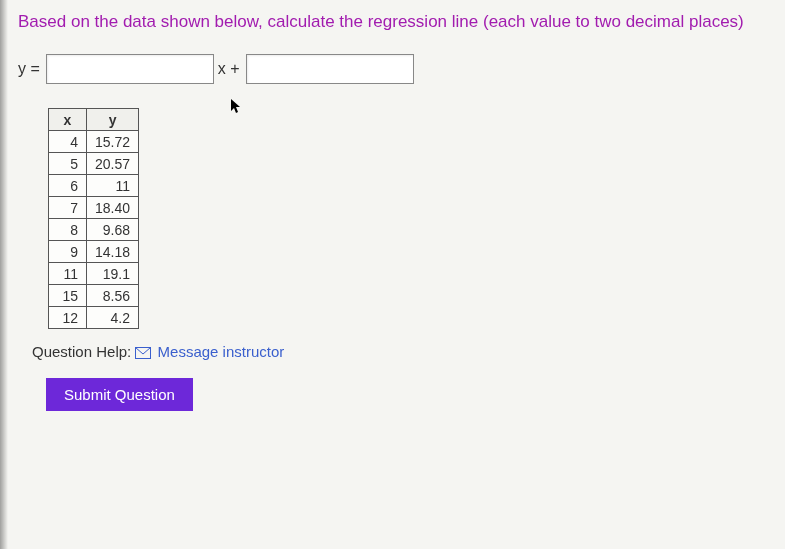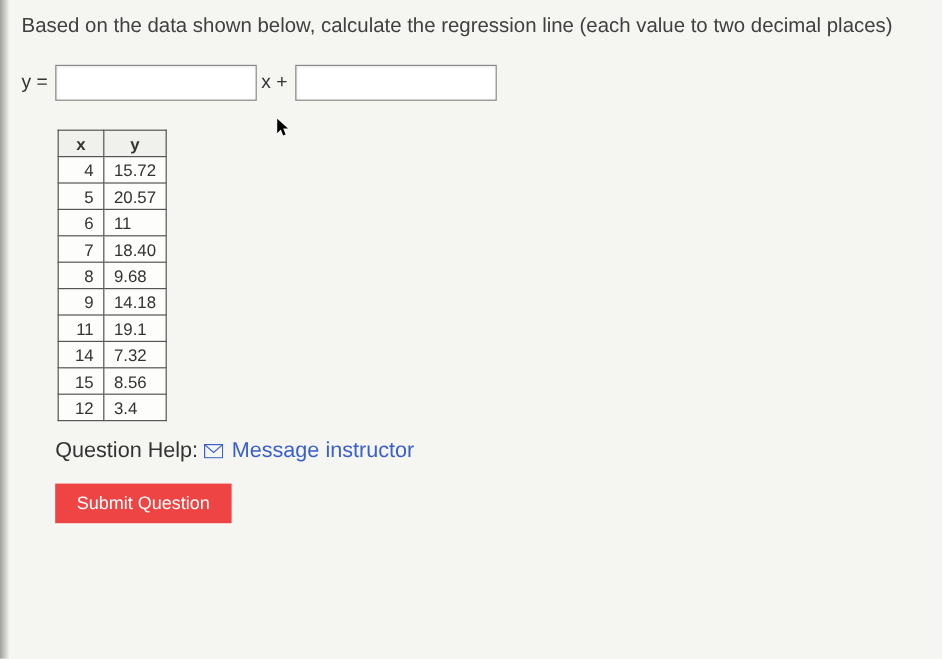--- a/index.html
+++ b/index.html
@@ -12,21 +12,21 @@
       background: #f5f5f2;
       width: 785px;
       height: 549px;
       padding: 12px 18px;
       color: #333;
       position: relative;
       overflow: hidden;
     }
     .question-text {
       font-size: 17px;
-      color: #404040;
+      color: #a21caf;
       margin-bottom: 22px;
     }
     .equation-row {
       display: flex;
       align-items: center;
       margin-bottom: 24px;
     }
     .eq-label {
       font-size: 16px;
       margin-right: 6px;
@@ -54,48 +54,49 @@
     }
     .data-table {
       border-collapse: collapse;
       margin-left: 30px;
       margin-bottom: 14px;
     }
     .data-table th, .data-table td {
       border: 1px solid #555;
       padding: 2px 8px;
       font-size: 14px;
+      text-align: right;
       min-width: 38px;
       height: 22px;
       background: #fdfdfb;
     }
     .data-table th {
       font-weight: bold;
       text-align: center;
       background: #f0f0ec;
     }
     .data-table td.x-col {
       text-align: right;
     }
     .help-row {
-      font-size: 18px;
-      margin-left: 28px;
+      font-size: 15px;
+      margin-left: 14px;
       margin-bottom: 10px;
     }
     .help-link {
       color: #3a5fcd;
       cursor: pointer;
     }
     .mail-icon {
       display: inline-block;
       vertical-align: middle;
       margin-right: 2px;
     }
     .submit-btn {
-      background: #ef4444;
+      background: #6d28d9;
       color: #fff;
       border: none;
       padding: 8px 18px;
       font-size: 15px;
       margin-left: 28px;
       cursor: pointer;
       position: relative;
       top: 6px;
     }
     .left-edge {
@@ -160,30 +161,26 @@
       </tr>
       <tr>
         <td class="x-col">9</td>
         <td>14.18</td>
       </tr>
       <tr>
         <td class="x-col">11</td>
         <td>19.1</td>
       </tr>
       <tr>
-        <td class="x-col">14</td>
-        <td>7.32</td>
-      </tr>
-      <tr>
         <td class="x-col">15</td>
         <td>8.56</td>
       </tr>
       <tr>
         <td class="x-col">12</td>
-        <td>3.4</td>
+        <td>4.2</td>
       </tr>
     </tbody>
 </table>
 
 <div class="help-row">
   <span>Question Help:</span>
   <span class="mail-icon">
     <svg width="16" height="12" viewBox="0 0 16 12">
         <rect x="0.5" y="0.5" width="15" height="11" fill="none" stroke="#3a5fcd" stroke-width="1"></rect>
         <path d="M0.5 0.5 L8 7 L15.5 0.5" fill="none" stroke="#3a5fcd" stroke-width="1"></path>

